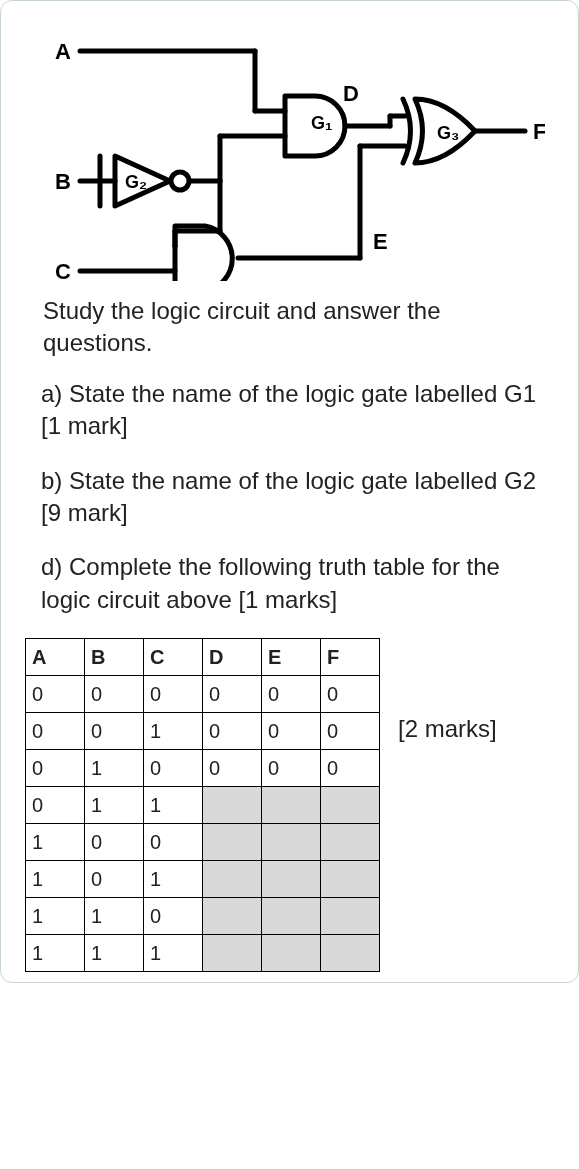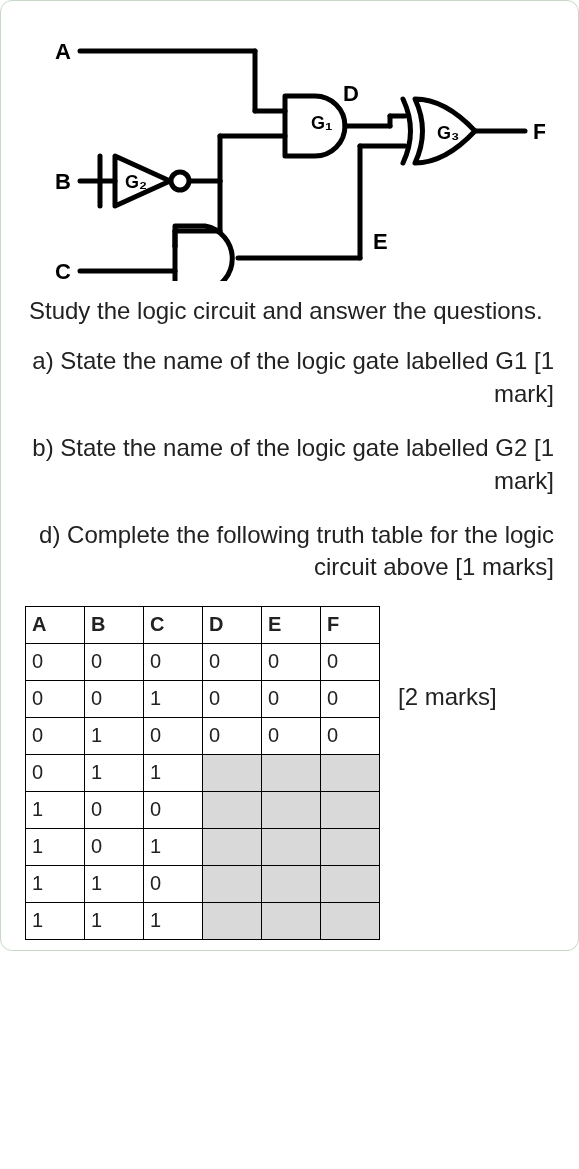--- a/index.html
+++ b/index.html
@@ -15,27 +15,26 @@
     border: 1px solid #c8d8c8;
     border-radius: 12px;
     background: #fff;
   }
   .diagram {
     margin: 0 0 10px 0;
   }
   .qtext {
     font-size: 24px;
     line-height: 1.35;
-    margin: 8px 0 18px 4px;
+    margin: 8px 0 18px 18px;
   }
   .part {
     font-size: 24px;
     line-height: 1.35;
-    margin: 0 0 22px 4px;
-    text-align: right;
+    margin: 0 0 22px 16px;
   }
   .table-and-score {
     display: flex;
     align-items: flex-start;
     gap: 18px;
   }
   table.truth {
     border-collapse: collapse;
     font-size: 20px;
   }
@@ -122,21 +121,21 @@
         <text x="286" y="108" font-size="18">G₁</text>
         <text x="100" y="167" font-size="18">G₂</text>
         <text x="412" y="118" font-size="18">G₃</text>
       </g>
     </svg>
   </div>
 
   <div class="qtext">Study the logic circuit and answer the questions.</div>
 
   <div class="part">a) State the name of the logic gate labelled G1 [1 mark]</div>
-  <div class="part">b) State the name of the logic gate labelled G2 [1 mark]</div>
+  <div class="part">b) State the name of the logic gate labelled G2 [9 mark]</div>
   <div class="part">d) Complete the following truth table for the logic circuit above [1 marks]</div>
 
   <div class="table-and-score">
     <table class="truth">
       <thead>
           <tr id="tt-head">
             <th>A</th>
             <th>B</th>
             <th>C</th>
             <th>D</th>

